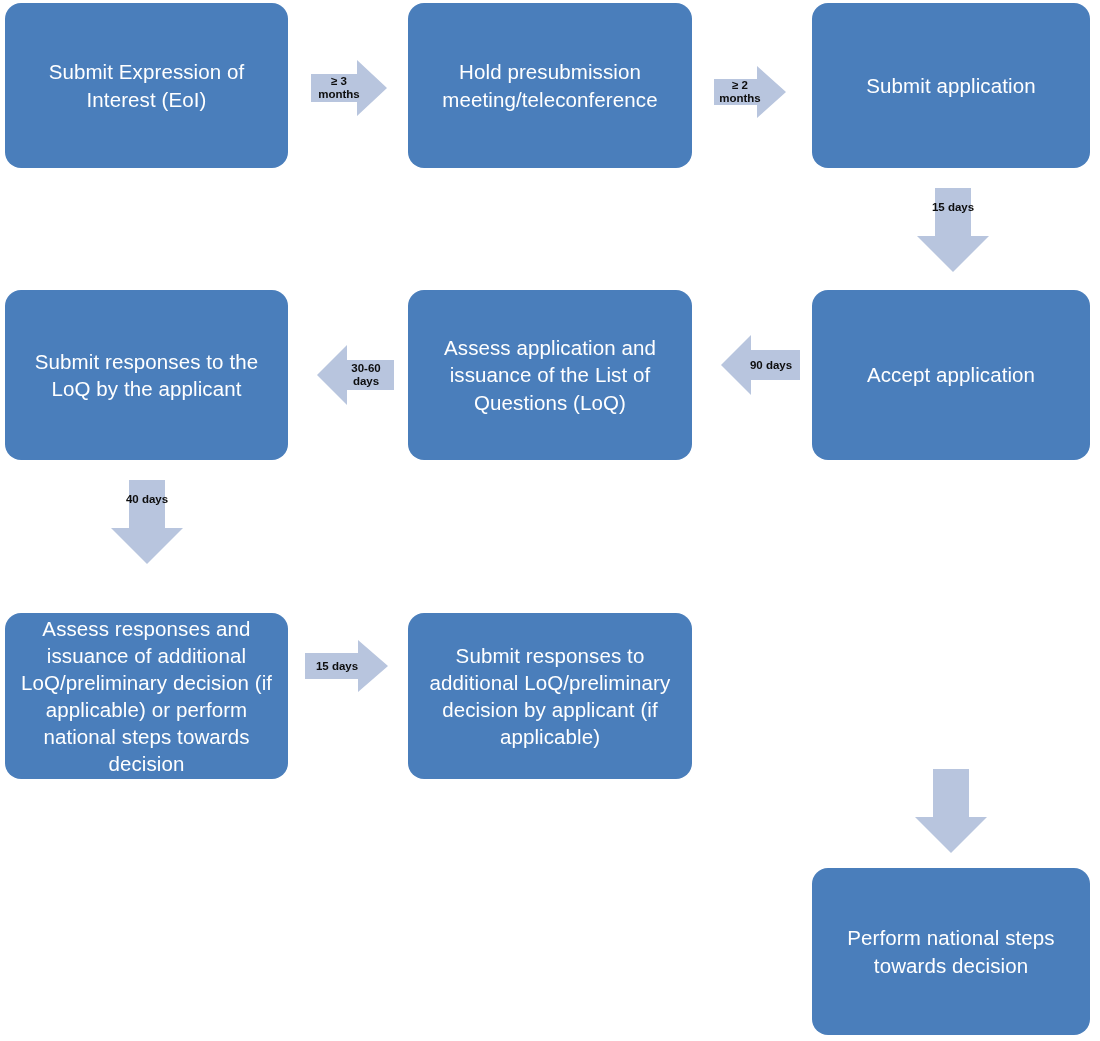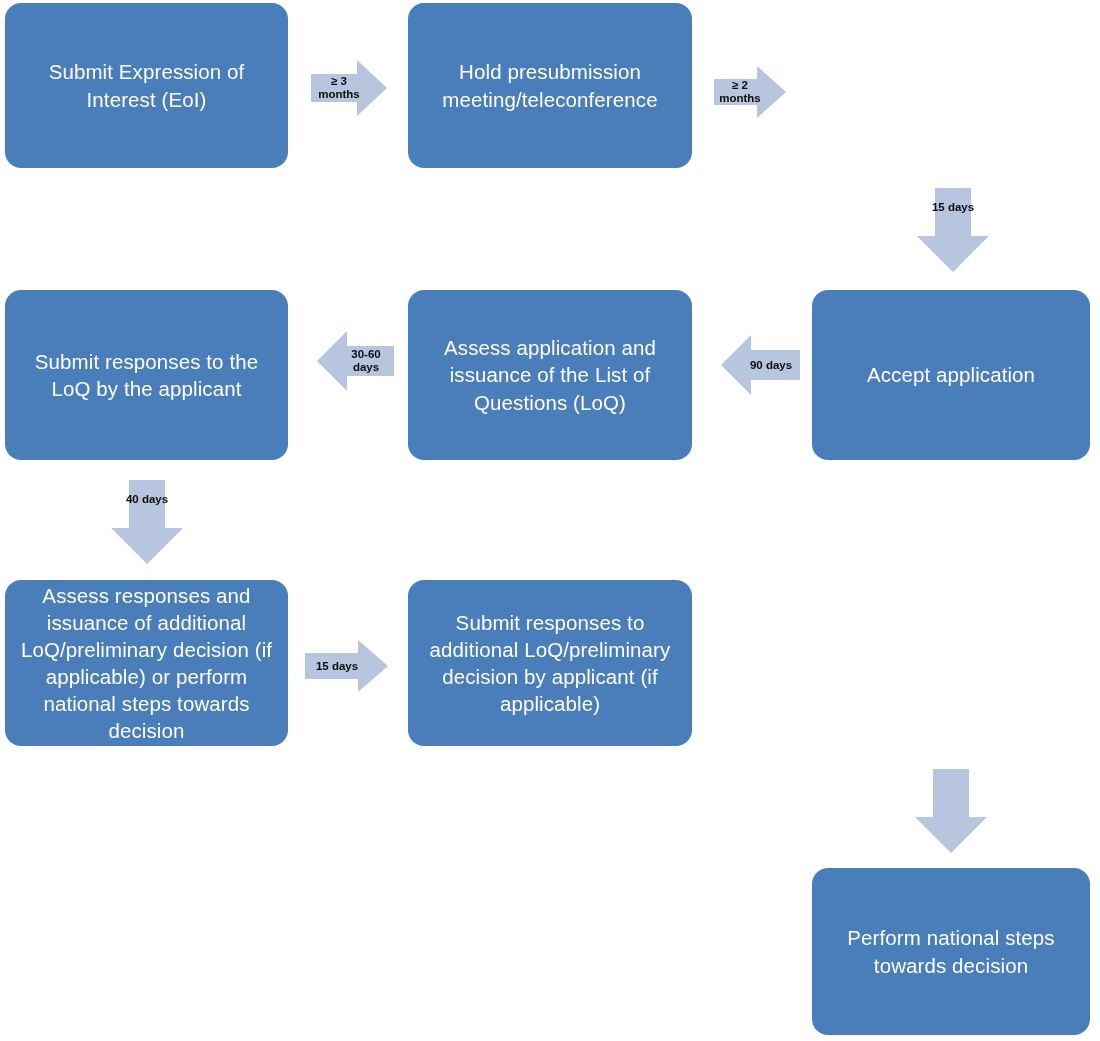--- a/index.html
+++ b/index.html
@@ -39,21 +39,21 @@
     display: block;
     white-space: pre-line;
   }
   
   .col-a { left: 5px;   width: 283px; justify-content: flex-end; }
   .col-b { left: 408px; width: 284px; }
   .col-c { left: 812px; width: 278px; }
 
   .row-1 { top: 3px;   height: 165px; }
   .row-2 { top: 290px; height: 170px; }
-  .row-3 { top: 580px; height: 166px; }
+  .row-3 { top: 613px; height: 166px; }
   .row-4 { top: 868px; height: 167px; }
 
   
   .arrow {
     position: absolute;
   }
   .arrow svg {
     display: block;
     overflow: visible;
   }
@@ -105,33 +105,36 @@
   </div>
 
   <div class="arrow h right" style="left:714px; top:64px; width:72px; height:56px;">
     <svg width="72" height="56" viewBox="0 0 72 56" aria-hidden="true">
       <polygon points="0,15 43,15 43,2 72,28 43,54 43,41 0,41" fill="#b8c5de"></polygon>
     </svg>
     <div class="arrow-label">≥ 2
 months</div>
   </div>
 
+  <div class="node col-c row-1">
+    <span class="node-text">Submit application</span>
+  </div>
 
   <div class="arrow down" style="left:916px; top:188px; width:74px; height:84px;">
     <svg width="74" height="84" viewBox="0 0 74 84" aria-hidden="true">
       <polygon points="19,0 55,0 55,48 73,48 37,84 1,48 19,48" fill="#b8c5de"></polygon>
     </svg>
     <div class="arrow-label">15 days</div>
   </div>
 
   <div class="node col-a row-2">
     <span class="node-text">Submit responses to the LoQ by the applicant</span>
   </div>
 
-  <div class="arrow h left" style="left:316px; top:329px; width:78px; height:64px;">
+  <div class="arrow h left" style="left:316px; top:343px; width:78px; height:64px;">
     <svg width="78" height="64" viewBox="0 0 78 64" aria-hidden="true">
       <polygon points="78,17 31,17 31,2 1,32 31,62 31,47 78,47" fill="#b8c5de"></polygon>
     </svg>
     <div class="arrow-label">30-60
 days</div>
   </div>
 
   <div class="node col-b row-2">
     <span class="node-text">Assess application and issuance of the List of Questions (LoQ)</span>
   </div>

